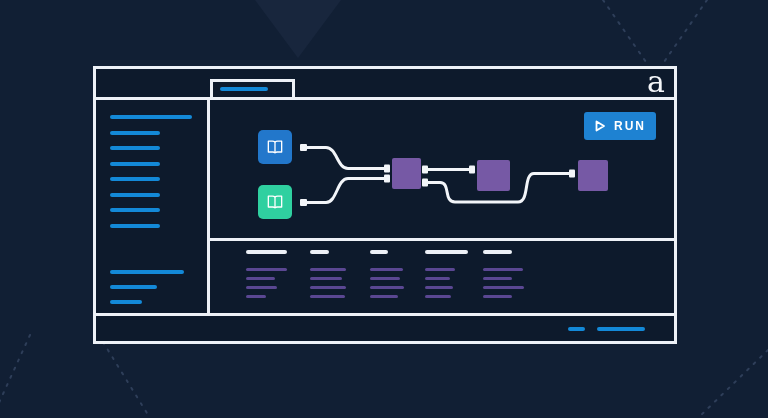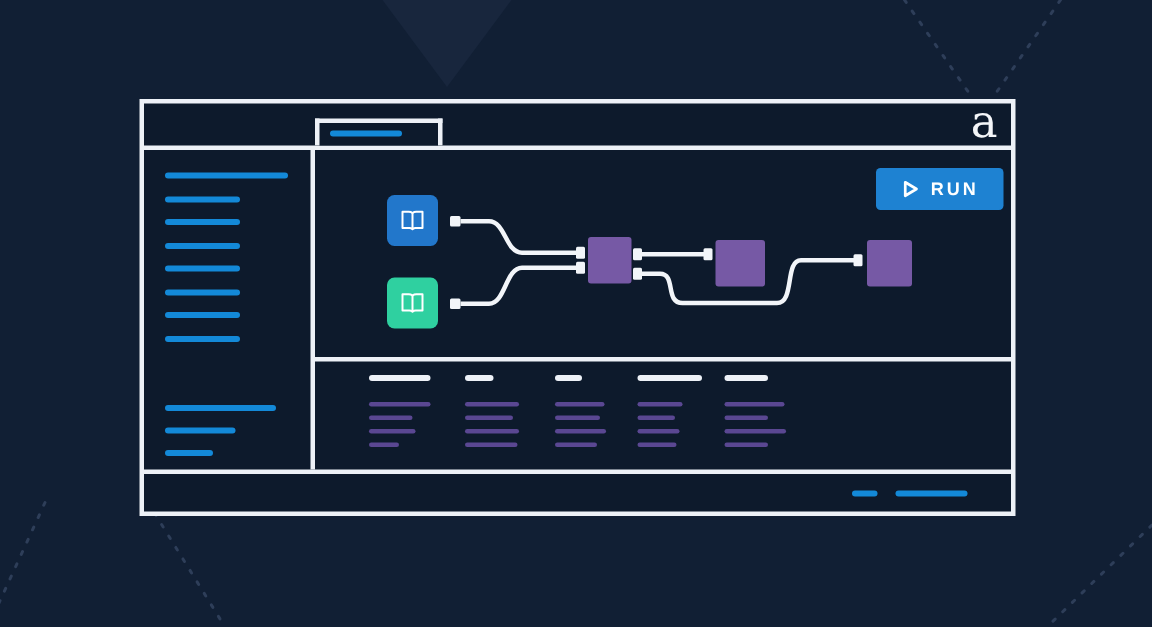--- a/index.html
+++ b/index.html
@@ -37,21 +37,21 @@
   .node{position:absolute;display:flex;align-items:center;justify-content:center;}
   .node-src{width:34px;height:34px;border-radius:5px;}
   .node-blue{left:48px;top:30px;background:var(--node-blue);}
   .node-green{left:48px;top:85px;background:var(--node-green);}
   .node-proc{background:var(--node-purple);border-radius:2px;}
   .node-a{left:182px;top:58px;width:29px;height:31px;}
   .node-b{left:267px;top:60px;width:33px;height:31px;}
   .node-c{left:368px;top:60px;width:30px;height:31px;}
   .book{stroke:#fff;fill:none;stroke-width:1.6;stroke-linejoin:round;stroke-linecap:round;}
 
-  .run-btn{position:absolute;left:374px;top:12px;width:85px;height:28px;border:none;cursor:pointer;
+  .run-btn{position:absolute;left:374px;top:12px;width:72px;height:28px;border:none;cursor:pointer;
            border-radius:3px;background:var(--button-blue);display:flex;align-items:center;
            justify-content:center;gap:8px;}
   .run-label{color:#fff;font-size:12px;font-weight:700;letter-spacing:2px;
              font-family:"Liberation Sans",sans-serif;}
 
   .table{position:absolute;left:0;top:141px;width:464px;height:72px;}
   .tcol{position:absolute;top:9px;width:50px;}
   .th{height:4px;border-radius:2px;background:var(--border);}
   .tlines{margin-top:14px;display:flex;flex-direction:column;gap:6px;}
   .tbl-line{height:3px;border-radius:1.5px;background:var(--line-purple);}

